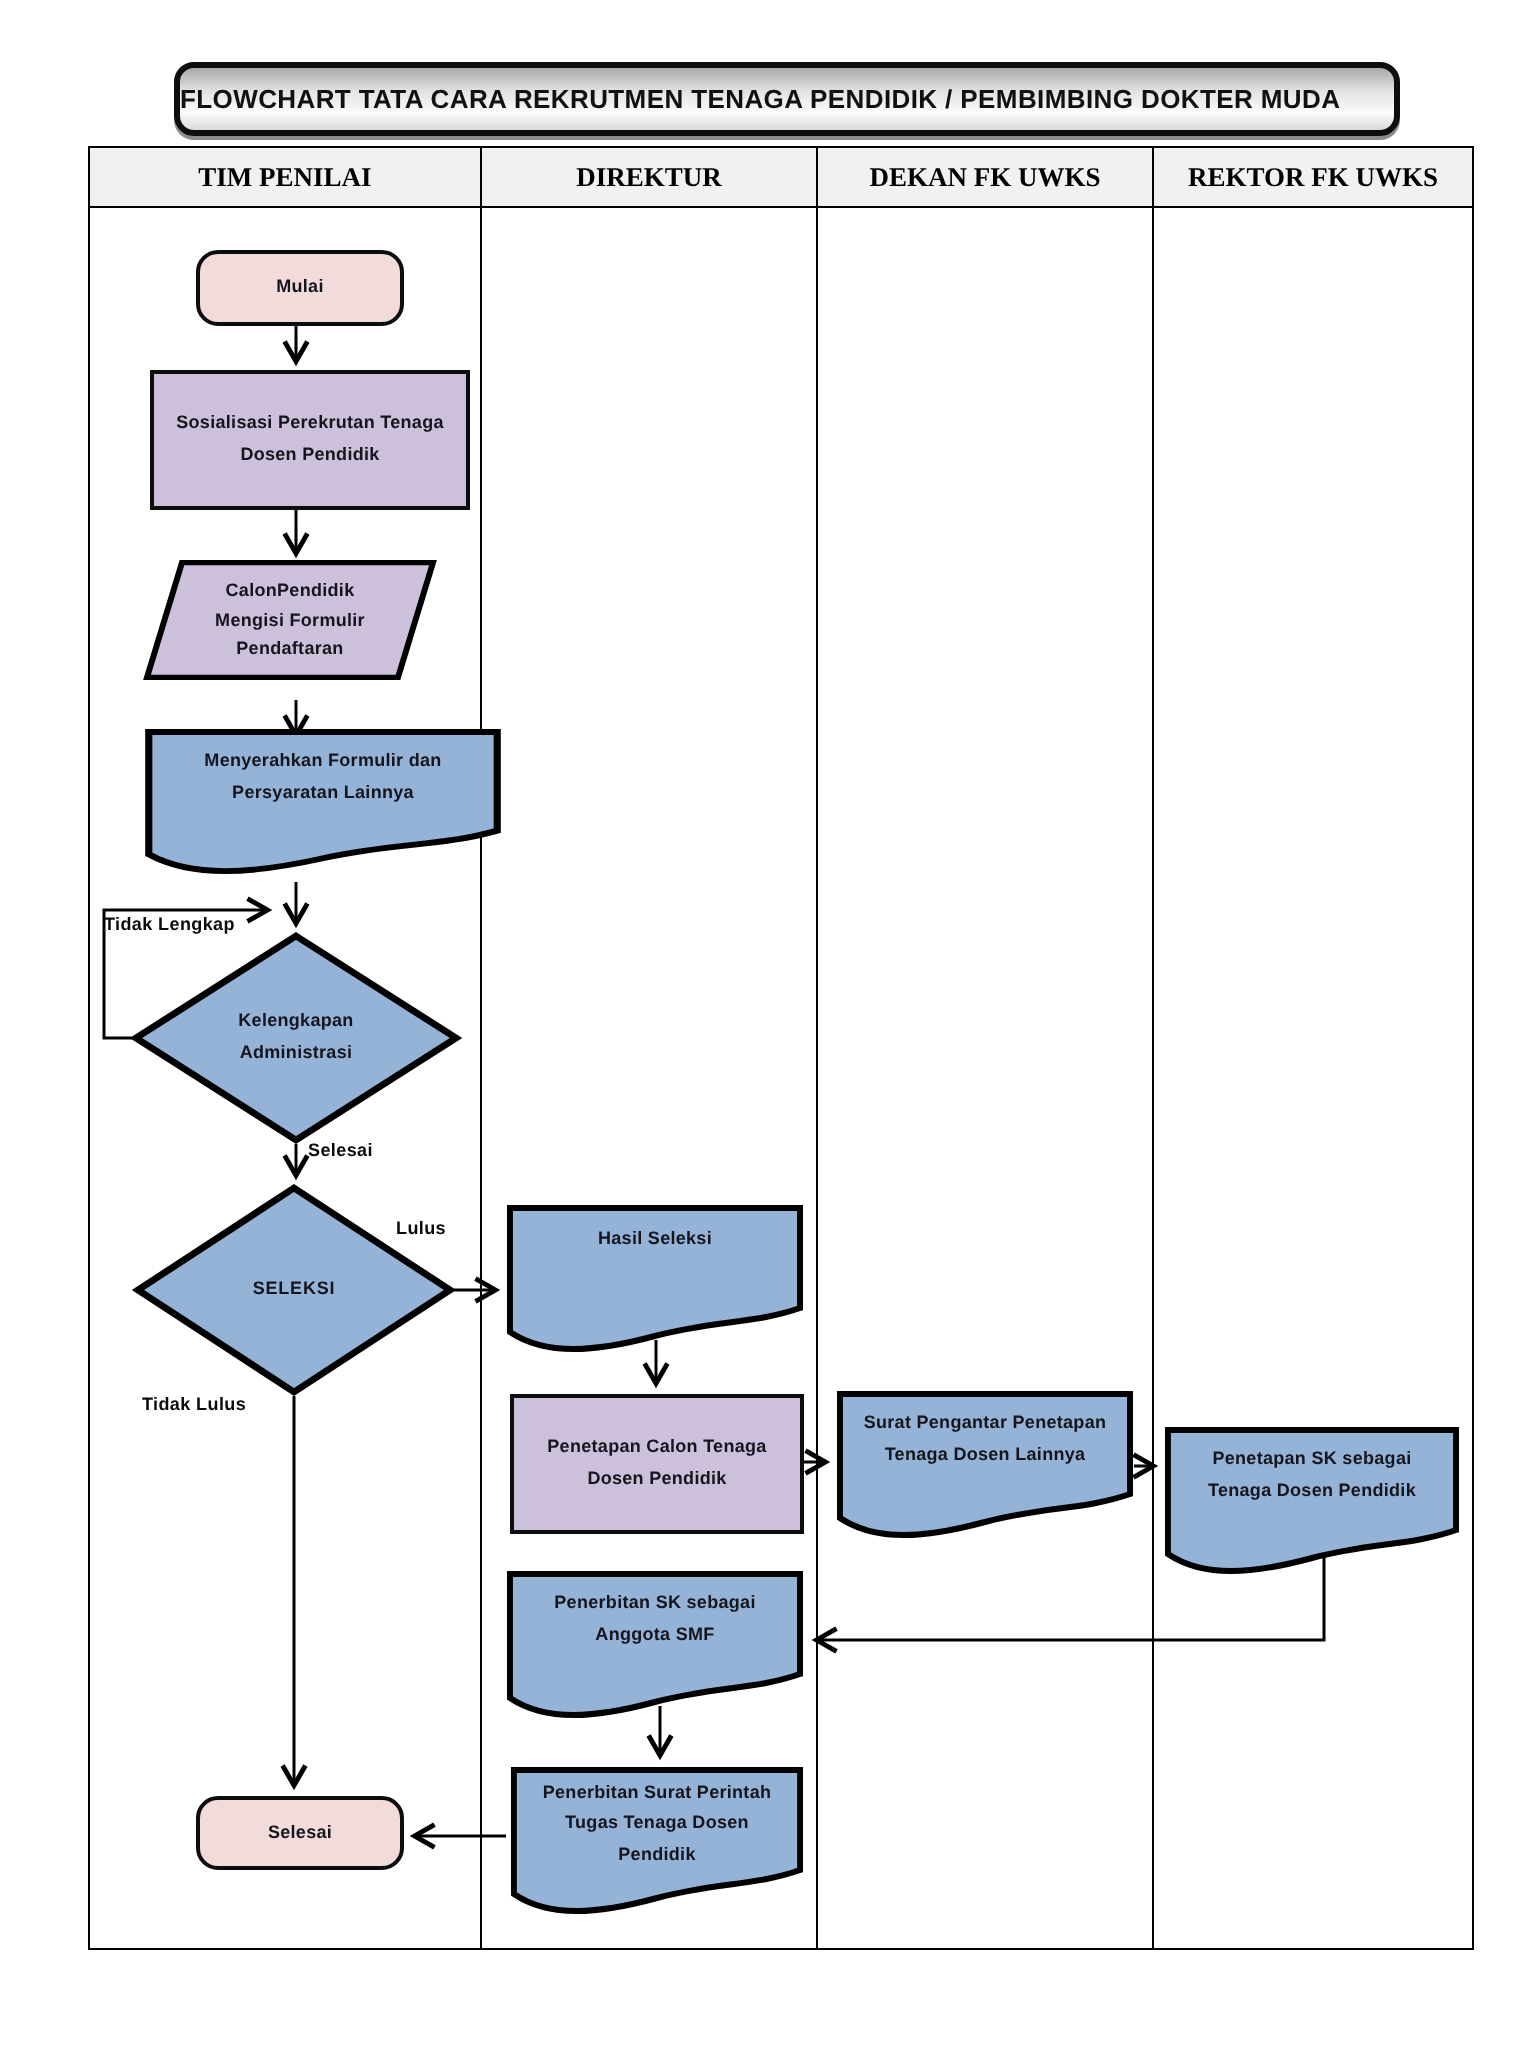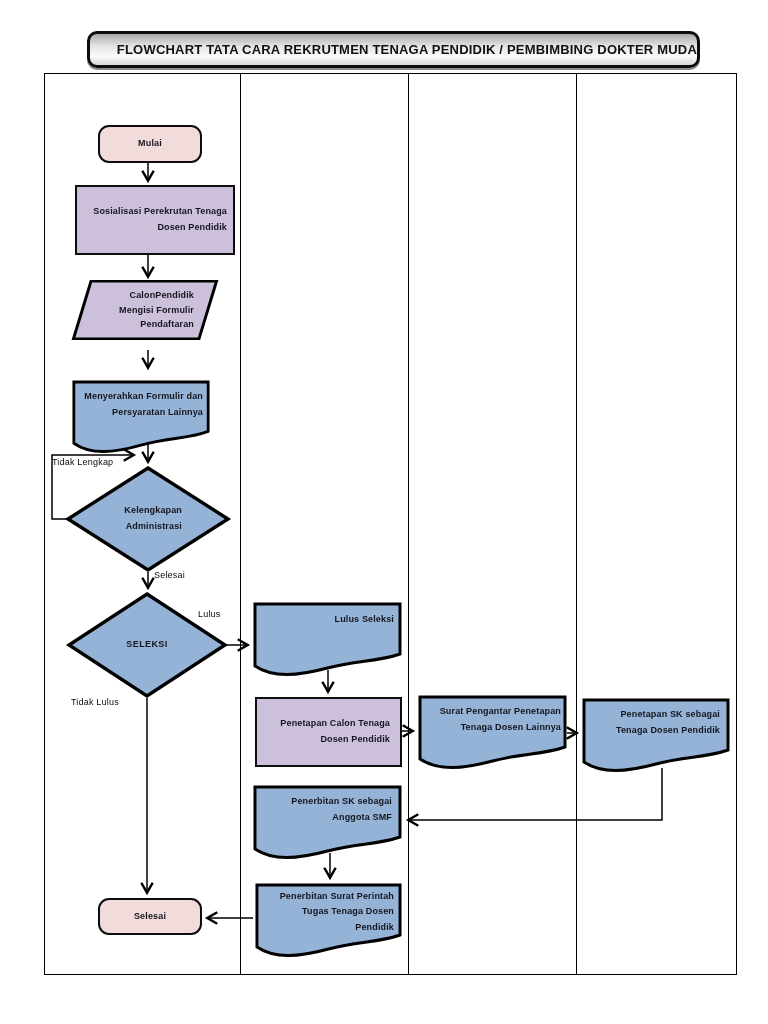--- a/index.html
+++ b/index.html
@@ -6,21 +6,21 @@
   .canvas{
     position:relative;width:768px;height:1024px;background:#ffffff;
     font-family:"Liberation Sans", sans-serif;overflow:hidden;
   }
   
   .title-box{
     position:absolute;left:87px;top:31px;width:607px;height:31px;
     border:3px solid #0d0d0d;border-radius:10px;
     background:linear-gradient(180deg,#a9a9a9 0%,#e3e3e3 38%,#fbfbfb 72%,#d8d8d8 100%);
     box-shadow:0 2px 0 rgba(0,0,0,.45);
-    display:flex;align-items:center;justify-content:flex-end;
+    display:flex;align-items:center;justify-content:flex-start;
     font-size:13px;font-weight:bold;color:#111;letter-spacing:.2px;white-space:nowrap;
   }
   
   .table{
     position:absolute;left:44px;top:73px;width:693px;height:902px;
     border:1.6px solid #000;box-sizing:border-box;background:#fff;
   }
   .lane-header{
     position:absolute;left:0;top:0;right:0;height:30px;
     background:var(--header-bg,#f1f1f1);border-bottom:1.5px solid #000;
@@ -34,45 +34,51 @@
   .lane-cell:last-child{border-right:none;}
   .col-line{position:absolute;top:0;bottom:0;width:1.5px;background:#000;}
   
   .wires{position:absolute;left:0;top:0;width:768px;height:1024px;pointer-events:none;z-index:2;}
   
   .node{position:absolute;z-index:3;box-sizing:border-box;}
   .node > svg{position:absolute;left:0;top:0;width:100%;height:100%;overflow:visible;}
   .txt{
     position:absolute;left:0;right:0;top:0;bottom:0;
     font-size:9px;font-weight:bold;color:var(--text,#15151d);
-    text-align:right;line-height:1.75;letter-spacing:.15px;
+    text-align:center;line-height:1.75;letter-spacing:.15px;
   }
   .txt.center{display:flex;align-items:center;justify-content:center;}
   .terminator{
     border:2.5px solid #0d0d0d;border-radius:11px;background:var(--pink,#f2dcdb);
   }
   .proc{
     border:2.5px solid #0d0d0d;background:var(--purple,#ccc0da);
   }
   .pad{box-sizing:border-box;}
   .edge-label{
-    position:absolute;z-index:4;font-size:9px;font-weight:normal;color:#0c0c0c;
+    position:absolute;z-index:4;font-size:9px;font-weight:bold;color:#0c0c0c;
     letter-spacing:.2px;white-space:nowrap;
   }
 </style>
 </head>
 <body>
 
 <div class="canvas">
 
   <div class="title-box">
     <span>FLOWCHART TATA CARA REKRUTMEN TENAGA PENDIDIK / PEMBIMBING DOKTER MUDA</span>
   </div>
 
   <div class="table">
+    <div class="lane-header">
+      <div class="lane-cell" style="width:196px">TIM PENILAI</div>
+      <div class="lane-cell" style="width:168px">DIREKTUR</div>
+      <div class="lane-cell" style="width:168px">DEKAN FK UWKS</div>
+      <div class="lane-cell" style="flex:1">REKTOR FK UWKS</div>
+    </div>
     <div class="col-line" style="left:194.5px"></div>
     <div class="col-line" style="left:362.5px"></div>
     <div class="col-line" style="left:530.5px"></div>
   </div>
 
   <svg class="wires" viewBox="0 0 768 1024">
     <defs>
       <marker id="arw" viewBox="0 0 10 10" refX="7.5" refY="5" markerWidth="9.5" markerHeight="9.5" orient="auto-start-reverse">
         <path d="M1,1 L8,5 L1,9" fill="none" stroke="#000" stroke-width="1.7"></path>
       </marker>
@@ -108,21 +114,21 @@
     <div class="txt center pad" style="padding:0 6px">Sosialisasi Perekrutan Tenaga Dosen Pendidik</div>
   </div>
 
   <div class="node" style="left:72px;top:280px;width:146px;height:60px">
     <svg viewBox="0 0 146 70" preserveAspectRatio="none">
       <polygon points="19,1.5 144.5,1.5 127,68.5 1.5,68.5" style="fill:var(--purple,#ccc0da);stroke:var(--line,#000)" stroke-width="3"></polygon>
     </svg>
     <div class="txt center pad" style="padding:0 24px;line-height:1.6">CalonPendidik Mengisi Formulir Pendaftaran</div>
   </div>
 
-  <div class="node" style="left:72px;top:380px;width:138px;height:75px">
+  <div class="node" style="left:72px;top:364px;width:179px;height:75px">
     <svg viewBox="0 0 150 76" preserveAspectRatio="none">
       <path d="M2,2 L148,2 L148,52 C125,60 105,58 75,66 C45,74 20,76 2,64 Z" style="fill:var(--blue,#95b3d7);stroke:var(--line,#000)" stroke-width="3"></path>
     </svg>
     <div class="txt pad" style="padding:9px 7px 0">Menyerahkan Formulir dan Persyaratan Lainnya</div>
   </div>
 
   <div class="node" style="left:66px;top:466px;width:164px;height:106px">
     <svg viewBox="0 0 164 106" preserveAspectRatio="none">
       <polygon points="82,2 162,53 82,104 2,53" style="fill:var(--blue,#95b3d7);stroke:var(--line,#000)" stroke-width="3.4"></polygon>
     </svg>
@@ -137,21 +143,21 @@
   </div>
 
   <div class="node terminator" style="left:98px;top:898px;width:104px;height:37px">
     <div class="txt center">Selesai</div>
   </div>
 
   <div class="node" style="left:253px;top:602px;width:149px;height:76px">
     <svg viewBox="0 0 150 76" preserveAspectRatio="none">
       <path d="M2,2 L148,2 L148,52 C125,60 105,58 75,66 C45,74 20,76 2,64 Z" style="fill:var(--blue,#95b3d7);stroke:var(--line,#000)" stroke-width="3"></path>
     </svg>
-    <div class="txt pad" style="padding:10px 8px 0">Lulus Seleksi</div>
+    <div class="txt pad" style="padding:10px 8px 0">Hasil Seleksi</div>
   </div>
 
   <div class="node proc" style="left:255px;top:697px;width:147px;height:70px">
     <div class="txt center pad" style="padding:12px 10px">Penetapan Calon Tenaga Dosen Pendidik</div>
   </div>
 
   <div class="node" style="left:255px;top:883px;width:147px;height:76px">
     <svg viewBox="0 0 150 76" preserveAspectRatio="none">
       <path d="M2,2 L148,2 L148,52 C125,60 105,58 75,66 C45,74 20,76 2,64 Z" style="fill:var(--blue,#95b3d7);stroke:var(--line,#000)" stroke-width="3"></path>
     </svg>
@@ -165,20 +171,20 @@
     <div class="txt pad" style="padding:9px 10px 0">Penerbitan SK sebagai Anggota SMF</div>
   </div>
 
   <div class="node" style="left:418px;top:695px;width:149px;height:76px">
     <svg viewBox="0 0 150 76" preserveAspectRatio="none">
       <path d="M2,2 L148,2 L148,52 C125,60 105,58 75,66 C45,74 20,76 2,64 Z" style="fill:var(--blue,#95b3d7);stroke:var(--line,#000)" stroke-width="3"></path>
     </svg>
     <div class="txt pad" style="padding:9px 6px 0">Surat Pengantar Penetapan Tenaga Dosen Lainnya</div>
   </div>
 
-  <div class="node" style="left:582px;top:698px;width:148px;height:76px">
+  <div class="node" style="left:582px;top:713px;width:148px;height:76px">
     <svg viewBox="0 0 150 76" preserveAspectRatio="none">
       <path d="M2,2 L148,2 L148,52 C125,60 105,58 75,66 C45,74 20,76 2,64 Z" style="fill:var(--blue,#95b3d7);stroke:var(--line,#000)" stroke-width="3"></path>
     </svg>
     <div class="txt pad" style="padding:9px 10px 0">Penetapan SK sebagai Tenaga Dosen Pendidik</div>
   </div>
 
 </div>
 
 </body></html>

